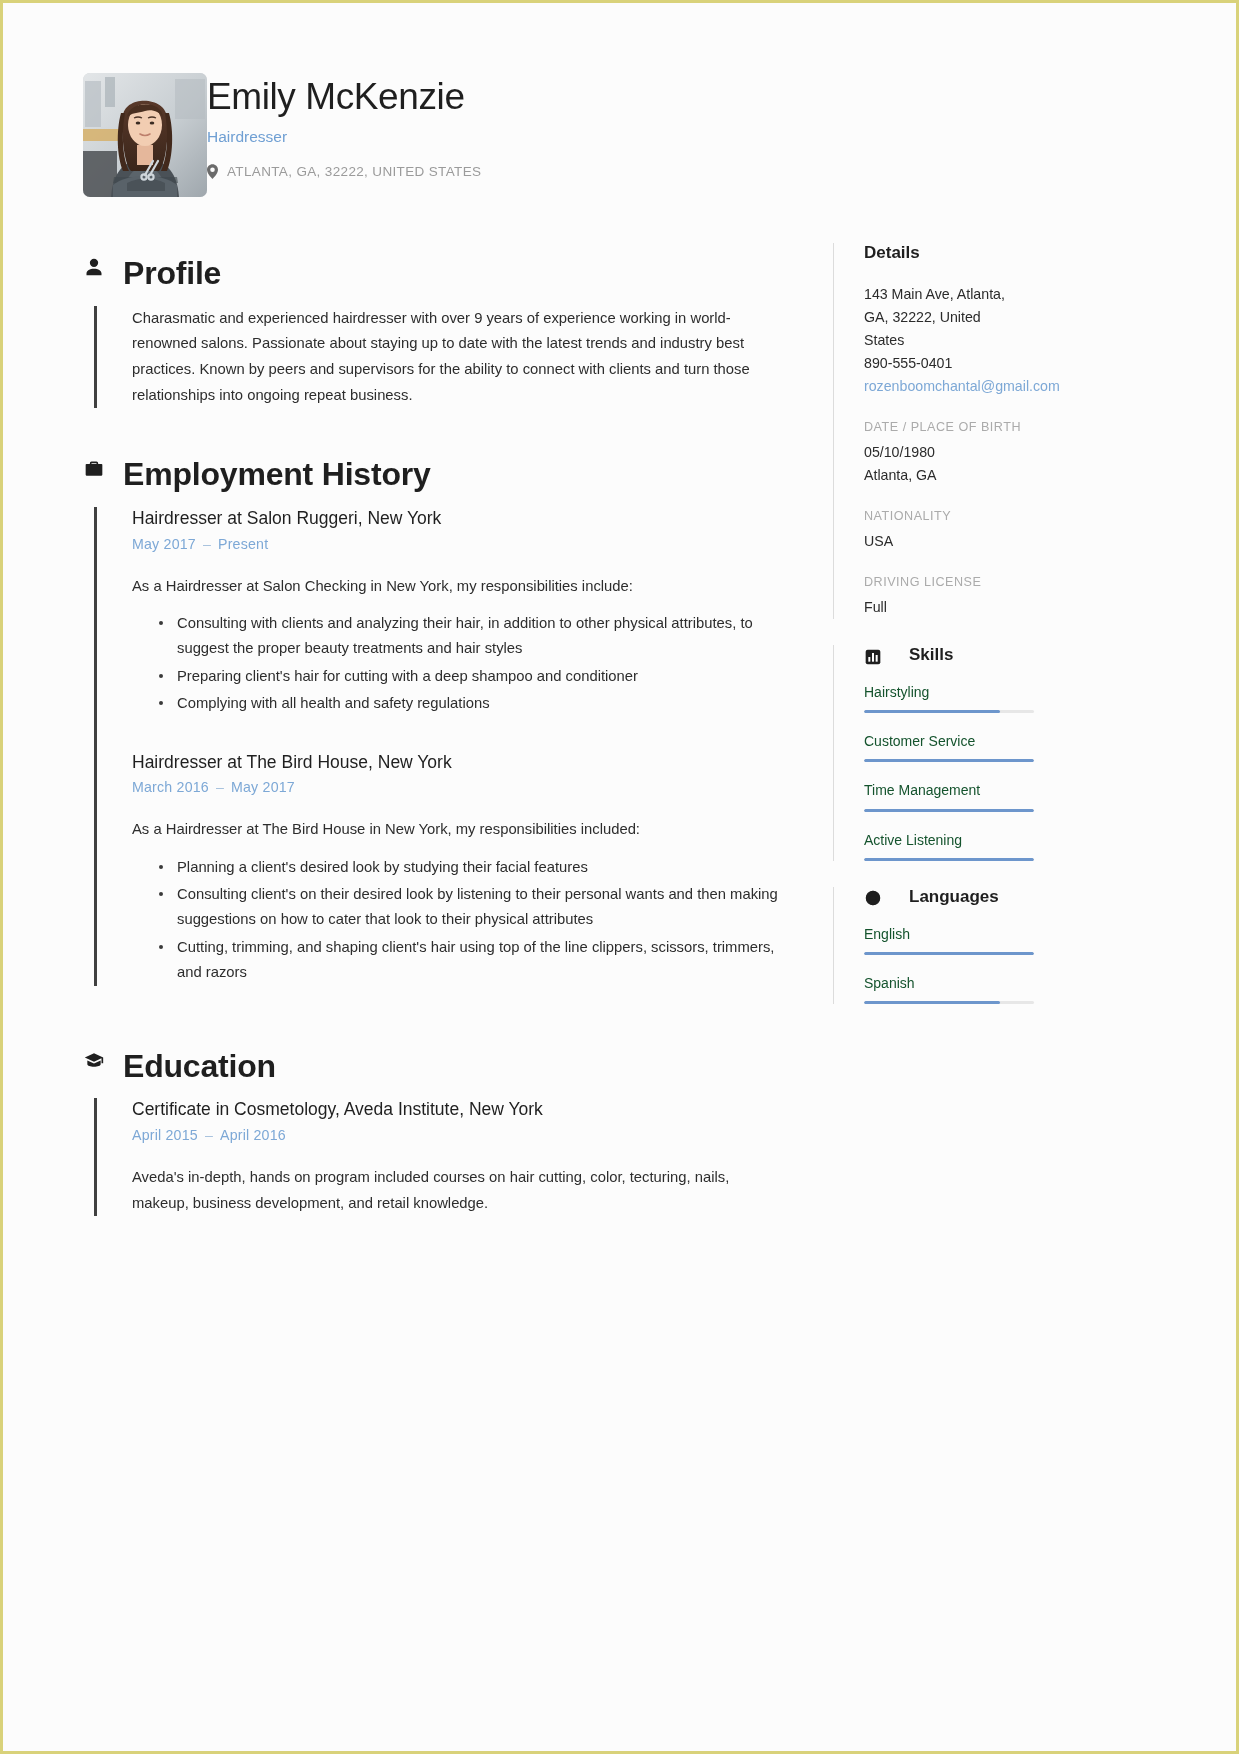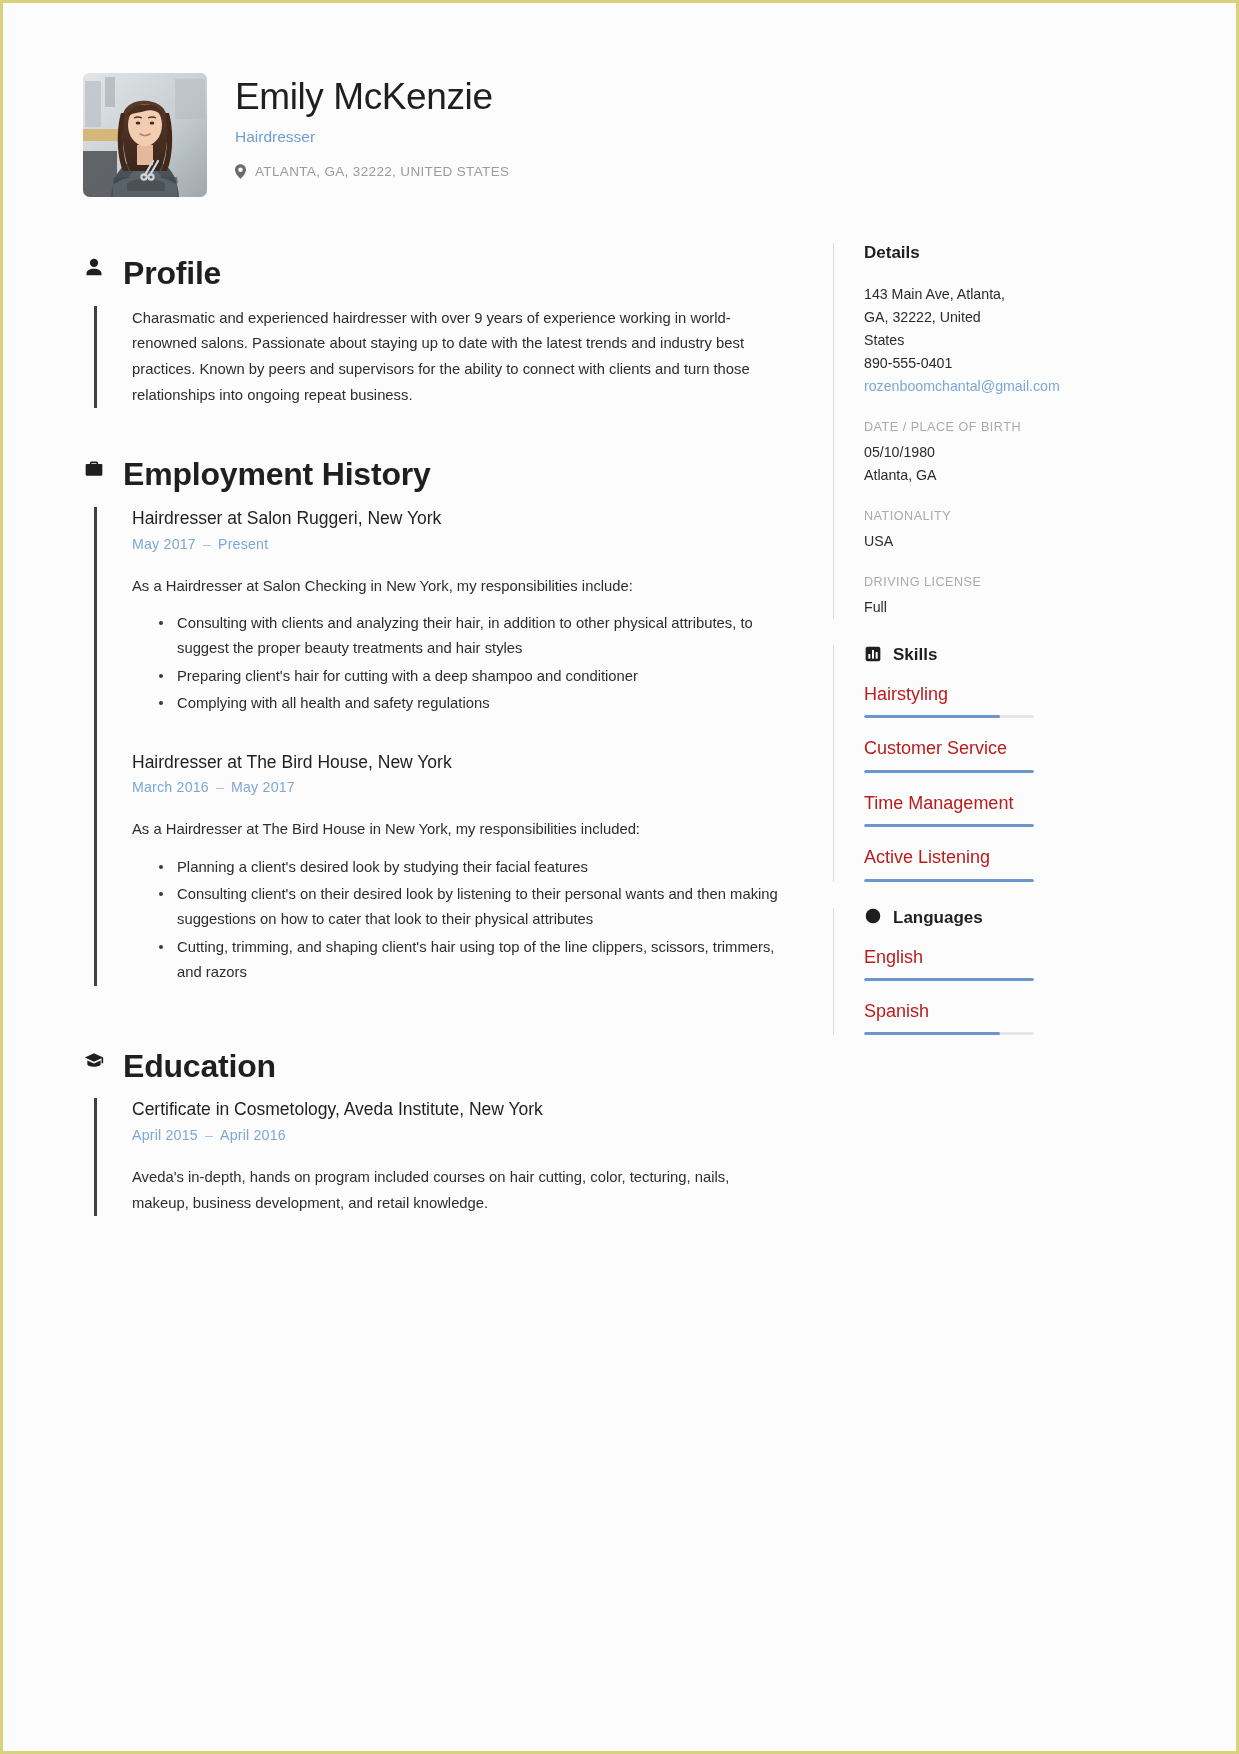--- a/index.html
+++ b/index.html
@@ -33,21 +33,21 @@
   }
 
   .resume {
     position: relative;
     width: 1233px;
     height: 1748px;
     padding: 70px 110px 0 80px;
   }
 
   
-  .header { display: flex; align-items: flex-start; gap: 28px; }
+  .header { display: flex; align-items: flex-start; }
   .photo {
     width: 124px; height: 124px;
     border-radius: 7px;
     flex: 0 0 124px;
     overflow: hidden;
     position: relative;
     background: #cfd3d6;
   }
   .photo svg { display: block; width: 100%; height: 100%; }
 
@@ -165,42 +165,42 @@
   
   .side-block { border-left: 1px solid #dcdcdc; padding-left: 30px; }
   .side-block.detached { margin-top: 26px; }
 
   .side-h {
     font-size: 17px;
     font-weight: 700;
     color: #1f1f1f;
     margin: 0 0 20px 0;
   }
-  .side-h-row { display:flex; align-items:flex-start; gap: 12px; margin: 0 0 18px 0; }
+  .side-h-row { display:flex; align-items:flex-end; gap: 28px; margin: 0 0 18px 0; }
   .side-h-row .sec-icon { width: 17px; height: 17px; flex: 0 0 17px; }
   .side-h-row .side-h { margin: 0; }
 
   .side-line {
     font-size: 14.2px;
     line-height: 1.62;
     color: #2b2b2b;
   }
   .side-line.link { color: #7da8d6; }
   .side-label {
     font-size: 12.6px;
     letter-spacing: 0.5px;
     color: #ababab;
     margin: 22px 0 7px 0;
     text-transform: uppercase;
   }
 
   .skill { margin-bottom: 19px; }
   .skill-name {
-    font-size: 18px;
-    color: #b91c1c;
+    font-size: 14px;
+    color: #14532d;
     margin-bottom: 9px;
     line-height: 1.3;
   }
   .bar {
     height: 3px;
     width: 170px;
     background: #e7e7e7;
     border-radius: 2px;
     overflow: hidden;
   }

